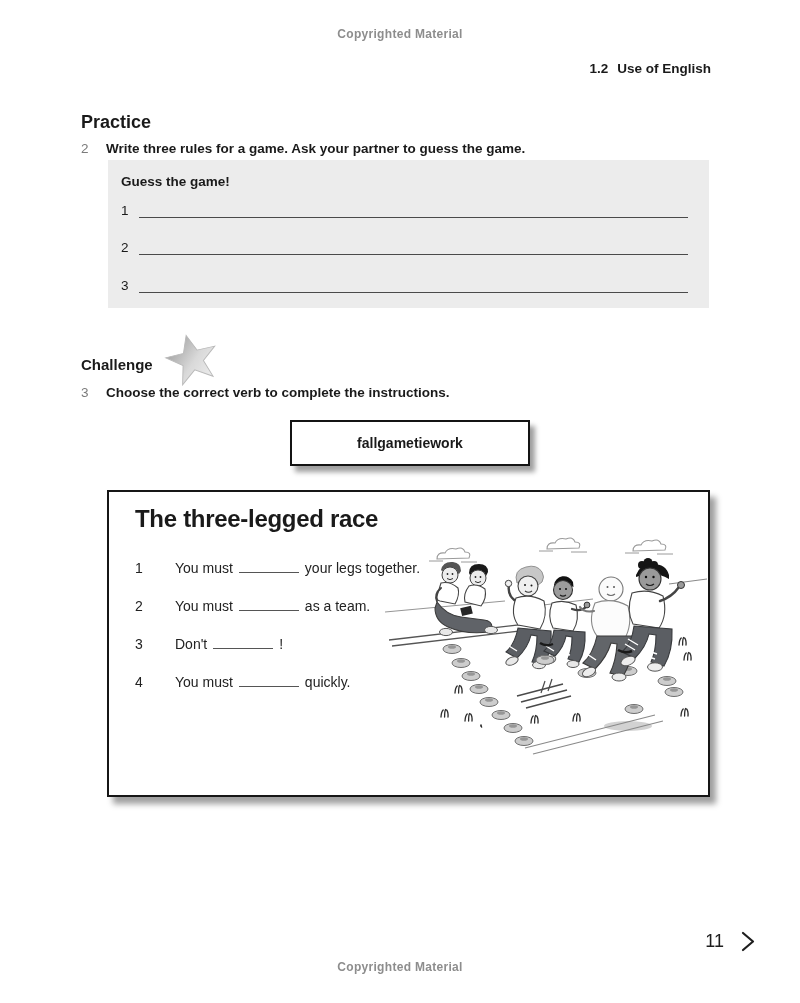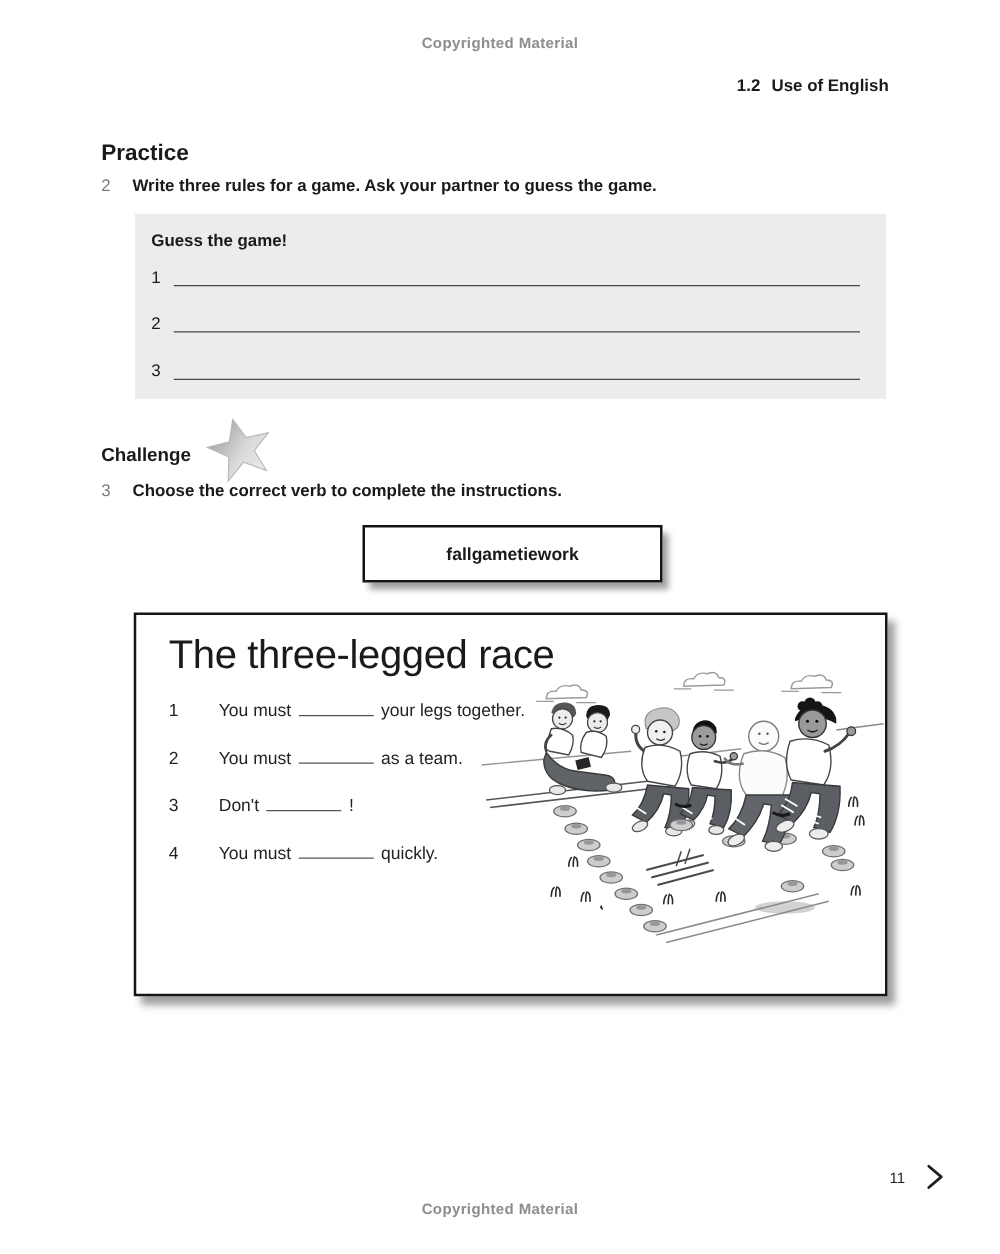--- a/index.html
+++ b/index.html
@@ -18,49 +18,49 @@
   .h-practice { position:absolute; left:81px; top:112px; font-size:18px; font-weight:bold; }
   .h-challenge { position:absolute; left:81px; top:356px; font-size:15px; font-weight:bold; }
   .star { position:absolute; left:164px; top:332px; width:56px; height:54px; }
 
   .exercise-row { position:absolute; left:81px; display:flex; font-size:13.5px; }
   .exercise-row.ex2 { top:141px; }
   .exercise-row.ex3 { top:385px; }
   .exercise-row .num { width:25px; color:#7b7b7b; }
   .exercise-row .instr { font-weight:bold; }
 
-  .guess-box { position:absolute; left:108px; top:171px; width:601px; height:148px;
+  .guess-box { position:absolute; left:108px; top:160px; width:601px; height:148px;
                background:#ececec; }
   .guess-box .gb-title { position:absolute; left:13px; top:14px; font-weight:bold; font-size:13.5px; }
   .gb-line { position:absolute; left:13px; right:21px; display:flex; align-items:flex-end; height:18px; }
   .gb-line .n { width:18px; font-size:13.5px; line-height:14px; }
   .gb-line .rule { flex:1; border-bottom:1.3px solid #4a4a4a; height:100%; }
   .gb-line.l1 { top:40px; } .gb-line.l2 { top:77px; } .gb-line.l3 { top:115px; }
 
   .word-box { position:absolute; left:290px; top:420px; width:240px; height:46px;
               background:#fff; border:2.5px solid #141414;
               box-shadow:5px 6px 5px rgba(0,0,0,.38);
               display:flex; align-items:center; justify-content:center; 
               font-weight:bold; font-size:14px; }
 
   .race-box { position:absolute; left:107px; top:490px; width:603px; height:307px;
               background:#fff; border:2px solid #161616;
               box-shadow:6px 7px 6px rgba(0,0,0,.38); }
-  .race-title { position:absolute; left:26px; top:13px; font-size:32px; font-weight:normal;
+  .race-title { position:absolute; left:26px; top:13px; font-size:24px; font-weight:bold;
                 letter-spacing:-0.3px; }
   .sentence { position:absolute; left:26px; display:flex; font-size:14px; color:#222; width:330px; }
   .sentence .sn { width:40px; }
   .sentence .blank { display:inline-block; width:60px; border-bottom:1.4px solid #555;
                      height:13px; margin:0 6px; }
   .sentence.s1 { top:68px; } .sentence.s2 { top:106px; }
   .sentence.s3 { top:144px; } .sentence.s4 { top:182px; }
   .illustration { position:absolute; left:276px; top:38px; width:322px; height:248px; }
 
   .footer-nav { position:absolute; top:931px; right:44px; display:flex; align-items:center; gap:16px; }
-  .page-number { font-size:12px; color:#1e1e1e; }
+  .page-number { font-size:18px; color:#1e1e1e; }
   .chevron { width:16px; height:21px; cursor:pointer; }
 </style>
 </head>
 <body>
 
 <div class="page">
 
   <div class="copyright top">Copyrighted Material</div>
 
   <div class="section-header">

